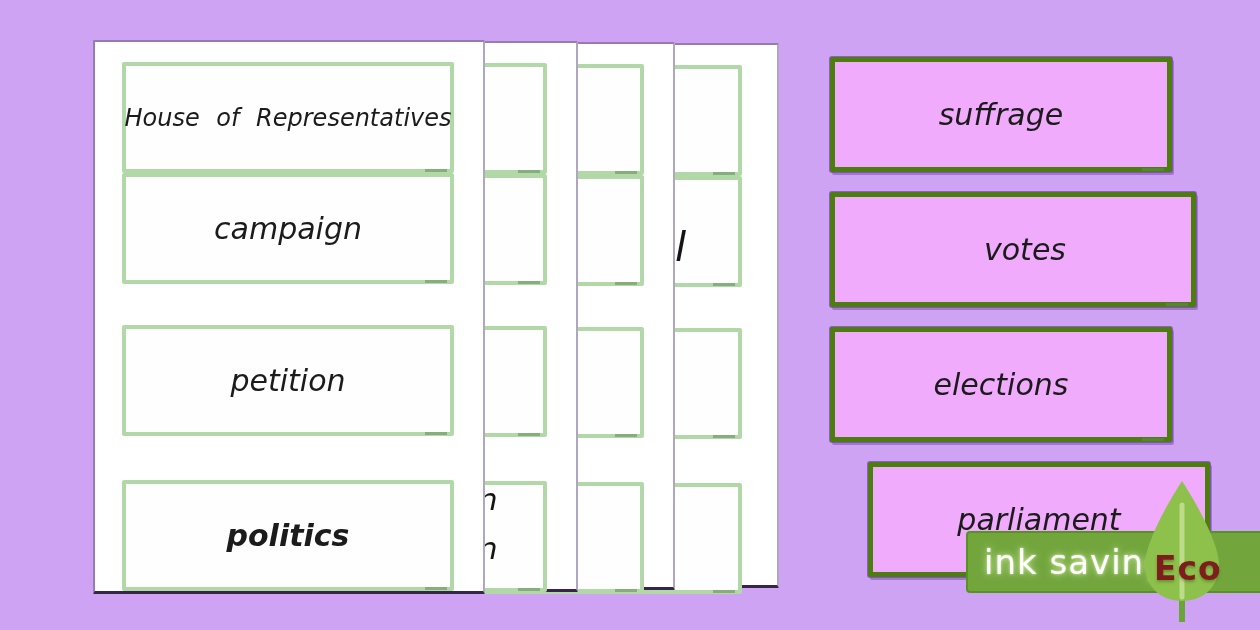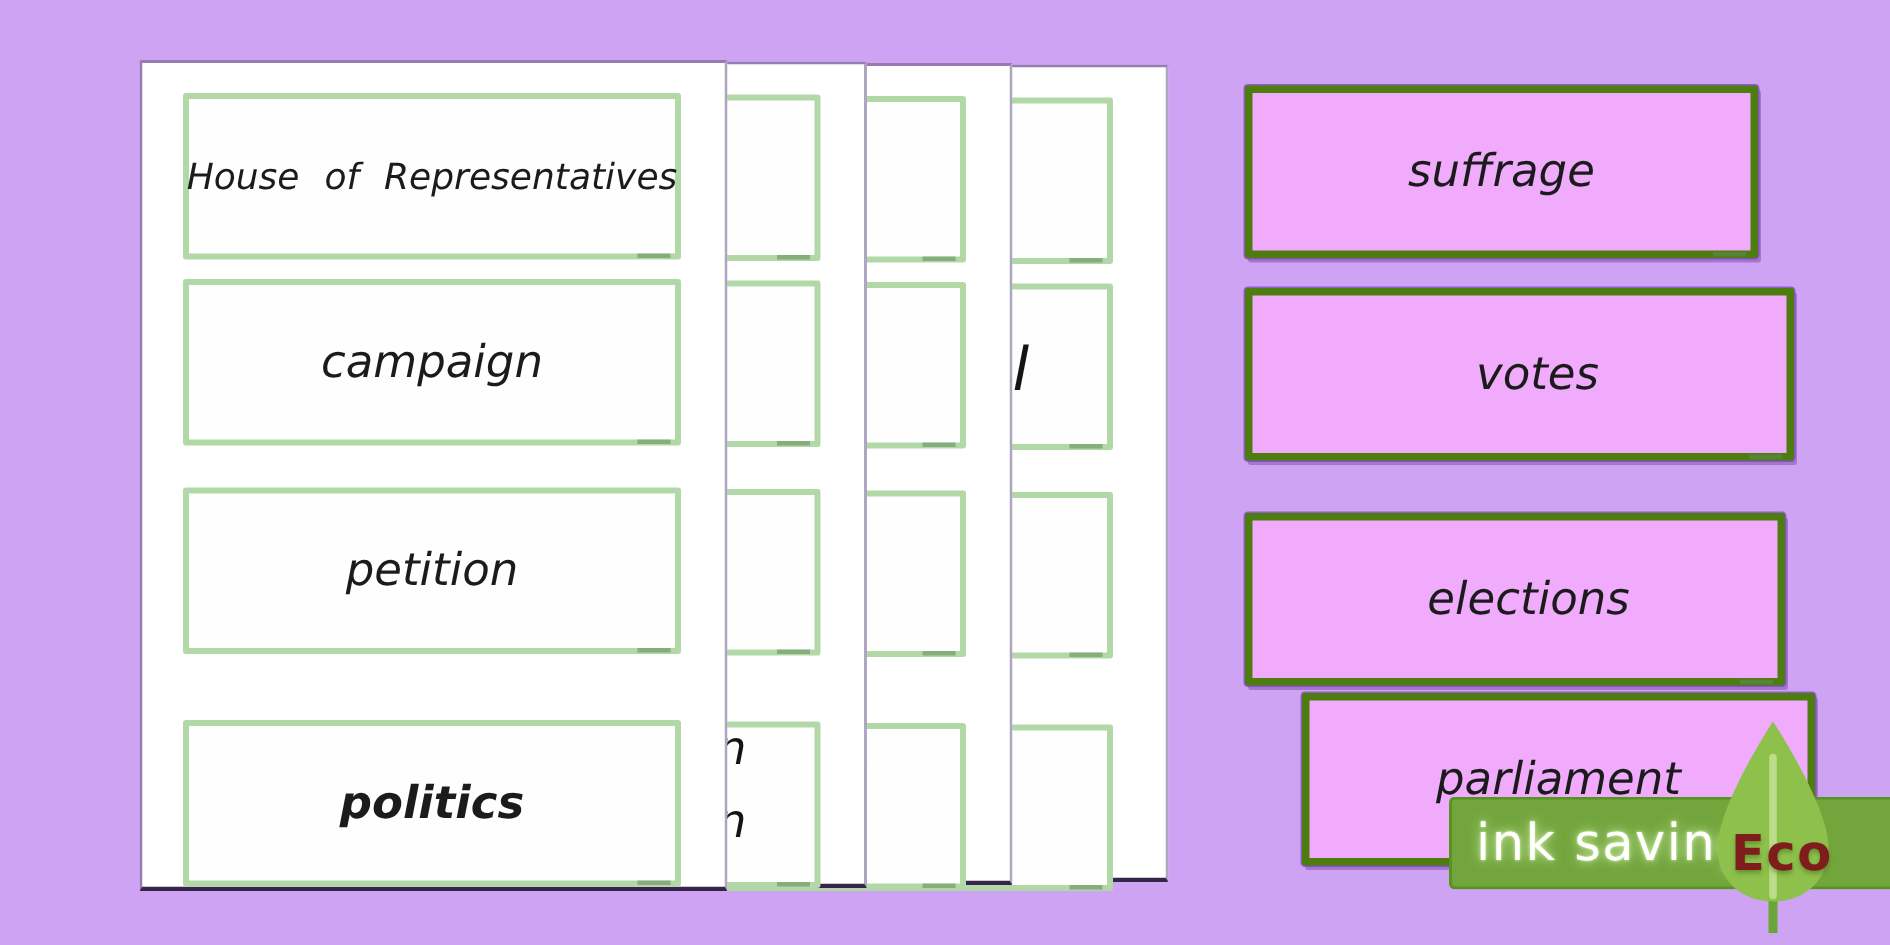--- a/index.html
+++ b/index.html
@@ -29,21 +29,21 @@
     left:27px;width:324px;height:103px;
     background:#fffefe;
     border:4px solid #b3d8a8;
     border-radius:2px;
     display:flex;align-items:center;justify-content:center;
   }
   .wcard::after{ 
     content:"";position:absolute;right:3px;bottom:-3px;
     width:22px;height:3px;background:rgba(96,140,88,0.55);
   }
-  .wcard.r1{top:8px;margin-top:12px;} .wcard.r2{top:144px;} .wcard.r3{top:283px;} .wcard.r4{top:438px;font-weight:bold;}
+  .wcard.r1{top:8px;margin-top:12px;} .wcard.r2{top:131px;} .wcard.r3{top:283px;} .wcard.r4{top:438px;font-weight:bold;}
   
   .rcard{
     position:absolute;
     left:830px;width:332px;height:105px;
     background:#f0abfc;
     border:5px solid #4d7c0f;
     border-radius:2px;
     box-shadow:0 0 0 1px rgba(122,69,181,0.75), 2px 3px 0 rgba(84,38,134,0.35);
     display:flex;align-items:center;justify-content:center;
     z-index:5;
@@ -141,21 +141,21 @@
       <span class="word">politics</span>
     </div>
   </div>
 
   <div class="rcard" style="top:57px;">
     <span class="word">suffrage</span>
   </div>
   <div class="rcard" style="top:192px;padding-left:24px;">
     <span class="word">votes</span>
   </div>
-  <div class="rcard" style="top:342px;padding-left:18px;">
+  <div class="rcard" style="top:327px;">
     <span class="word">elections</span>
   </div>
   <div class="rcard" style="top:462px;margin-left:38px;">
     <span class="word">parliament</span>
   </div>
 
   <div class="banner">
     <span class="banner-label">ink saving</span>
   </div>
   <svg class="leaf-svg" viewBox="0 0 86 146">

